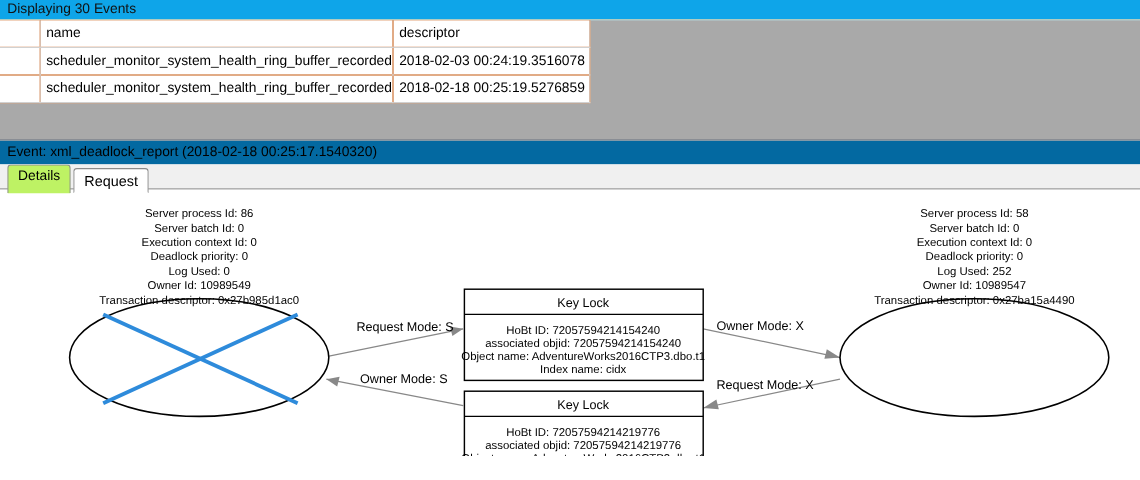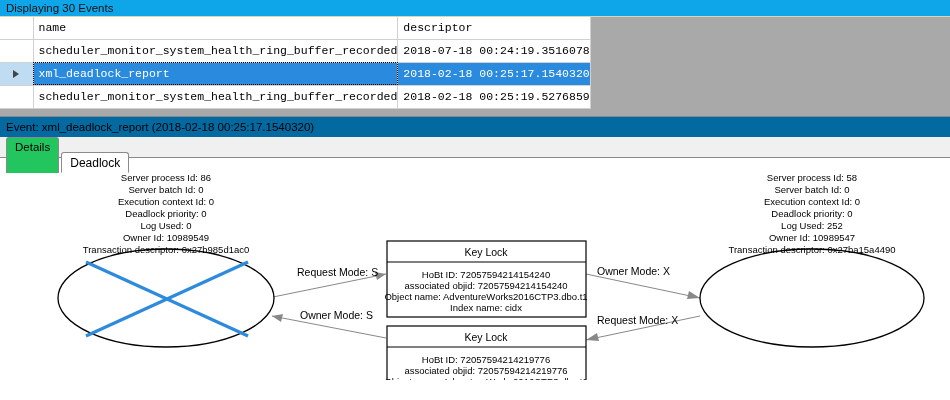--- a/index.html
+++ b/index.html
@@ -35,21 +35,20 @@
     position: relative;
     height: 100px;
     background: #a9a9a9;
     border-bottom: 1px solid #828790;
     box-sizing: border-box;
   }
   table.grid {
     border-collapse: collapse;
     background: #f97316;
     table-layout: fixed;
-    font-family: Liberation Mono, monospace;
   }
   table.grid col.c-sel   { width: 33px; }
   table.grid col.c-name  { width: 272px; }
   table.grid col.c-time  { width: 164px; }
 
   table.grid th, table.grid td {
     border-right: 1px solid #d1d1d1;
     border-bottom: 1px solid #d1d1d1;
     height: 23px;
     padding: 0 0 0 5px;
@@ -108,27 +107,27 @@
   .tabstrip:after {
     content: "";
     position: absolute;
     left: 0; right: 0; bottom: 0;
     border-bottom: 1px solid #8a8a8a;
   }
   .tab {
     position: relative;
     z-index: 2;
     display: inline-block;
-    height: 36px;
+    height: 24px;
     line-height: 19px;
     padding: 0 8px;
     font-size: 11.5px;
     border: 1px solid #8a8a8a;
     border-bottom: none;
-    background: #22c55e;
+    background: #bef264;
     border-radius: 3px 3px 0 0;
     margin-right: -1px;
     vertical-align: bottom;
     box-sizing: border-box;
     cursor: default;
   }
   .tab.active {
     background: #ffffff;
     height: 21px;
     line-height: 20px;
@@ -177,43 +176,36 @@
       <tr>
         <th class="sel-cell"></th>
         <th>name</th>
         <th>descriptor</th>
       </tr>
     </thead>
     <tbody>
       <tr>
         <td class="sel-cell"></td>
         <td class="name-cell">scheduler_monitor_system_health_ring_buffer_recorded</td>
-        <td>2018-07-18 00:24:19.3516078</td>
-      </tr>
-      <tr class="selected">
-        <td class="sel-cell">
-          <span class="row-arrow"></span>
-        </td>
-        <td class="name-cell">xml_deadlock_report</td>
-        <td>2018-02-18 00:25:17.1540320</td>
+        <td>2018-02-03 00:24:19.3516078</td>
       </tr>
       <tr>
         <td class="sel-cell"></td>
         <td class="name-cell">scheduler_monitor_system_health_ring_buffer_recorded</td>
         <td>2018-02-18 00:25:19.5276859</td>
       </tr>
     </tbody>
   </table>
 </div>
 
 <div class="event-header">Event: xml_deadlock_report (2018-02-18 00:25:17.1540320)</div>
 
 <div class="tabstrip">
   <span class="tab">Details</span>
-  <span class="tab active">Deadlock</span>
+  <span class="tab active">Request</span>
 </div>
 
 <div class="diagram">
 <svg width="950" height="222" viewBox="0 0 950 222">
 
   <g>
     <line x1="268" y1="140" x2="386" y2="116" stroke="#888" stroke-width="1"></line>
     <polygon points="386,116 375,114 377,122" fill="#888"></polygon>
     <text class="edge-label" x="297" y="118">Request Mode: S</text>
   </g>

